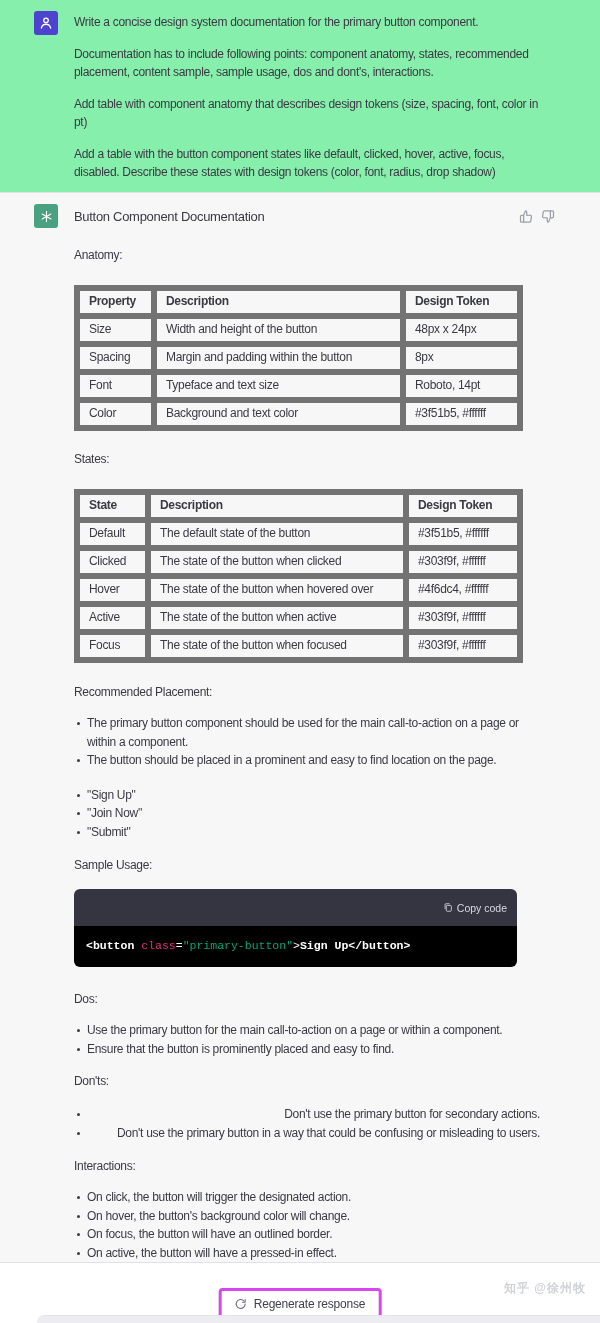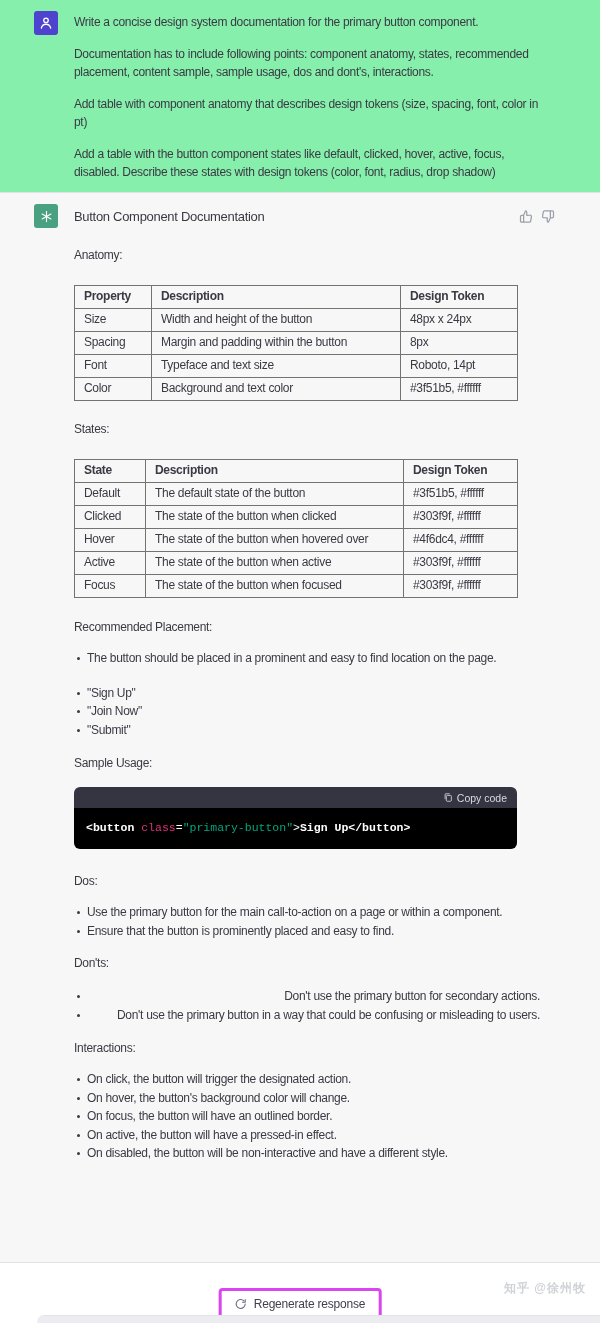--- a/index.html
+++ b/index.html
@@ -45,39 +45,39 @@
   .h-anatomy   { margin-bottom: 20px; }
   .h-states    { margin-bottom: 20px; }
   .h-recplace  { margin-bottom: 12px; }
   .h-content   { margin-bottom: 13px; }
   .h-usage     { margin-bottom: 14px; }
   .h-dos       { margin-bottom: 12px; }
   .h-donts     { margin-bottom: 14px; }
   .h-inter     { margin-bottom: 12px; }
 
   table { border-collapse: collapse; width: 443px; table-layout: fixed; font-size: 12px; }
-  th, td { border: 1px solid #737373; padding: 4px 9px 5px; text-align: left; line-height: 13px;
+  th, td { border: 6px solid #737373; padding: 4px 9px 5px; text-align: left; line-height: 13px;
            overflow: hidden; white-space: nowrap; }
   th { font-weight: bold; }
   .tbl-anatomy { margin-bottom: 19px; }
   .tbl-states  { margin-bottom: 20px; }
 
   ul { list-style: none; }
   li { position: relative; padding-left: 13px; line-height: 18.5px; max-width: 500px; }
   li::before { content: ""; position: absolute; left: 3px; top: 8px;
                width: 3px; height: 3px; border-radius: 50%; background: #3a3a43; }
   .ul-recplace { margin-bottom: 16px; }
   .ul-content  { margin-bottom: 15px; }
   .ul-dos      { margin-bottom: 14px; }
   .ul-donts    { margin-bottom: 15px; text-align: right; }
   .ul-inter    { margin-bottom: 0; }
 
   
   .codeblock { width: 443px; border-radius: 6px; overflow: hidden; margin-bottom: 23px; }
-  .code-head { background: #343541; height: 21px; display: flex; align-items: center;
+  .code-head { background: #343541; height: 37px; display: flex; align-items: center;
                justify-content: flex-end; padding: 0 10px; }
   .copy-btn { display: flex; align-items: center; gap: 4px; background: none; border: none;
               color: #d9d9e3; font-size: 10.5px; font-family: "Liberation Sans", sans-serif;
               cursor: pointer; letter-spacing: 0; }
   .copy-btn svg { display: block; }
   .code-body { background: #000; padding: 14px 12px 15px;
                font-family: "Liberation Mono", monospace; font-size: 11.5px;
                letter-spacing: 0; white-space: pre; line-height: 12px; }
   .tok-tag   { color: #ffffff; font-weight: bold; }
   .tok-attr  { color: #df3079; }
@@ -237,20 +237,21 @@
       <tr>
         <td>Focus</td>
         <td>The state of the button when focused</td>
         <td>#303f9f, #ffffff</td>
       </tr>
     </tbody>
   </table>
 
   <div class="sec-h h-recplace">Recommended Placement:</div>
   <ul class="ul-recplace">
+    <li>The primary button component should be used for the main call-to-action on a page or within a component.</li>
     <li>The button should be placed in a prominent and easy to find location on the page.</li>
   </ul>
 
   <ul class="ul-content">
     <li>"Sign Up"</li>
     <li>"Join Now"</li>
     <li>"Submit"</li>
   </ul>
 
   <div class="sec-h h-usage">Sample Usage:</div>

